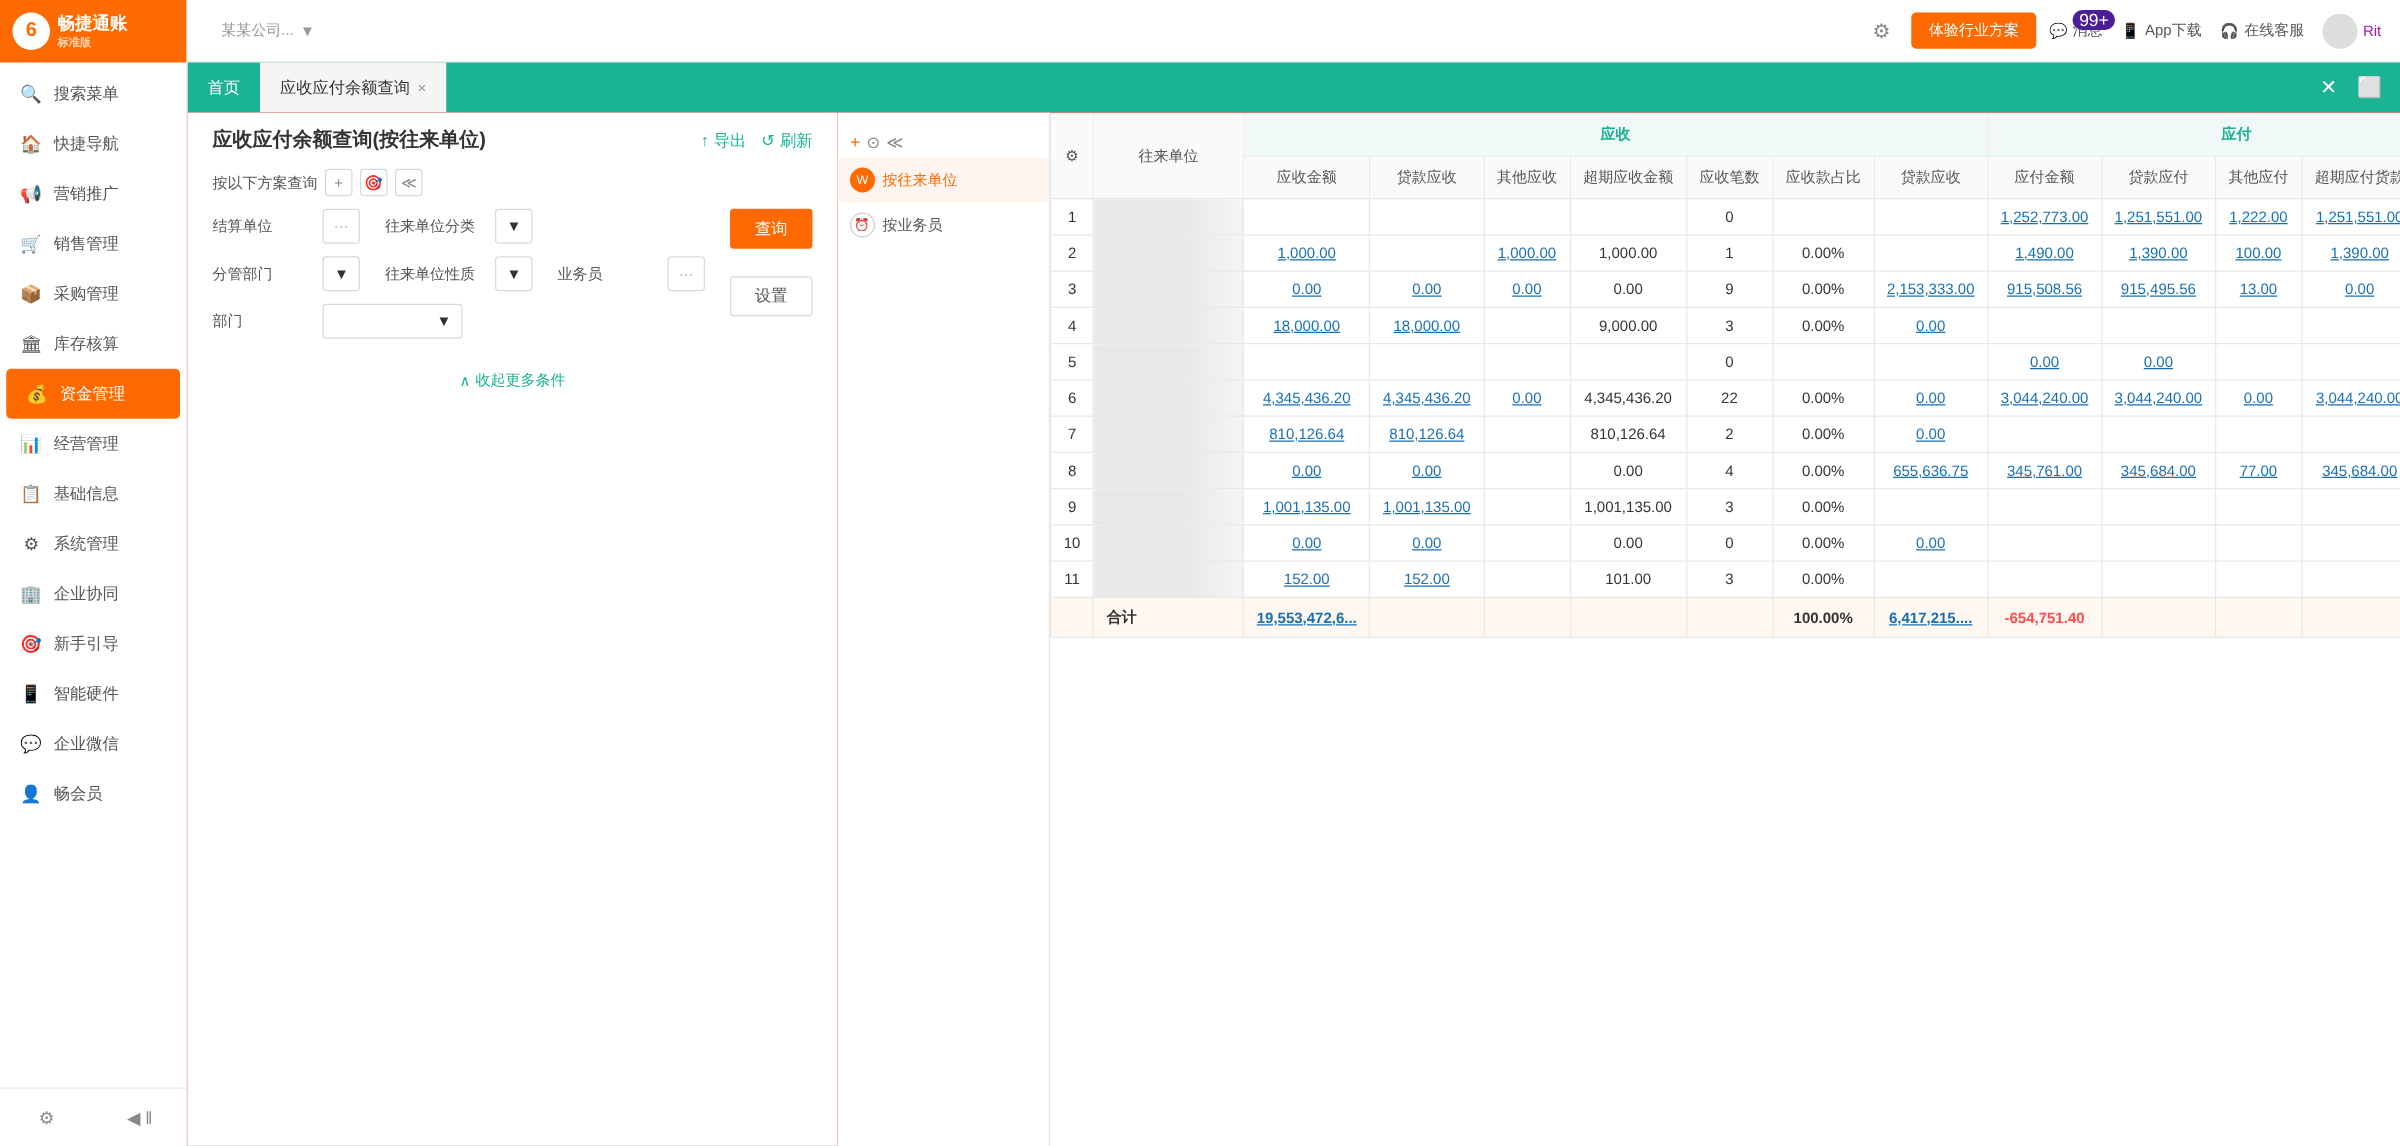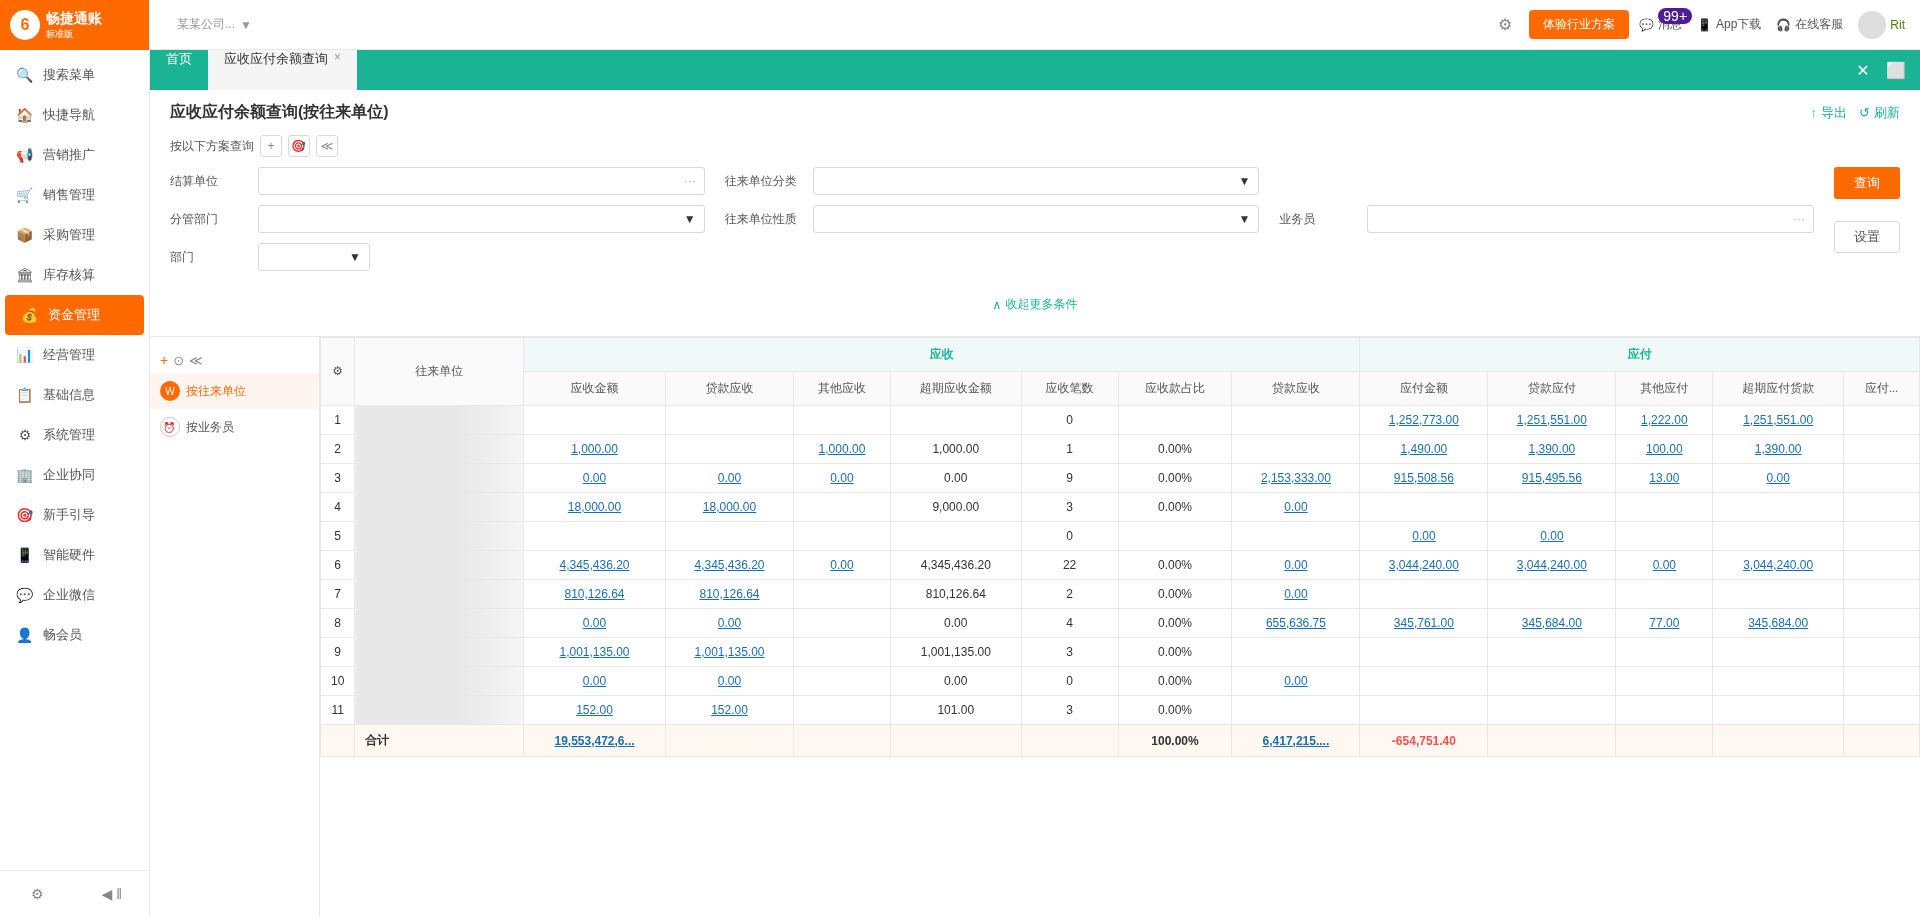--- a/index.html
+++ b/index.html
@@ -22,33 +22,33 @@
 
     
     .topbar { height: 50px; background: #fff; border-bottom: 1px solid #e8e8e8; display: flex; align-items: center; padding: 0 15px; gap: 10px; flex-shrink: 0; }
     .topbar-breadcrumb { color: #999; font-size: 12px; flex: 1; display: flex; align-items: center; gap: 5px; margin-left: 12px; }
     .topbar-gear { width: 28px; height: 28px; display: flex; align-items: center; justify-content: center; cursor: pointer; color: #888; font-size: 16px; }
     .topbar-btn { background: #ff6a00; color: #fff; border: none; padding: 6px 14px; border-radius: 4px; cursor: pointer; font-size: 12px; }
     .topbar-right { display: flex; align-items: center; gap: 15px; margin-left: auto; }
     .topbar-right-item { display: flex; align-items: center; gap: 4px; cursor: pointer; color: #555; font-size: 12px; position: relative; }
     .badge { background: #4c1d95; color: #fff; border-radius: 10px; padding: 0 5px; font-size: 14px; position: absolute; top: -8px; right: -10px; }
     .topbar-avatar { width: 28px; height: 28px; background: #ddd; border-radius: 50%; }
-    .user-name { color: #4d7c0f; font-size: 12px; }
+    .user-name { color: #a21caf; font-size: 12px; }
 
     
     .tabbar { height: 40px; background: #1ab394; display: flex; align-items: center; padding: 0 0; flex-shrink: 0; }
-    .tab-item { padding: 0 16px; height: 40px; display: flex; cursor: pointer; color: rgba(255,255,255,0.8); font-size: 13px; gap: 6px; }
+    .tab-item { padding: 0 16px; height: 40px; display: flex; align-items: center; cursor: pointer; color: rgba(255,255,255,0.8); font-size: 13px; gap: 6px; }
     .tab-item.active { background: #f5f5f5; color: #333; }
     .tab-item .tab-close { color: #999; font-size: 12px; cursor: pointer; }
     .tab-home { color: #fff; }
     .tabbar-right { margin-left: auto; display: flex; align-items: center; gap: 5px; padding-right: 10px; }
     .tabbar-right-btn { color: #fff; cursor: pointer; font-size: 16px; width: 28px; height: 28px; display: flex; align-items: center; justify-content: center; }
 
     
-    .page { flex: 1; background: #ef4444; overflow: hidden; display: flex; flex-direction: column; }
+    .page { flex: 1; background: #ef4444; overflow: hidden; display: flex; flex-direction: row; }
     .collapse-more { display: flex; align-items: center; justify-content: center; padding: 6px; cursor: pointer; color: #1ab394; font-size: 12px; gap: 4px; margin-bottom: 5px; }
 
     
     .content-area { display: flex; flex: 1; overflow: hidden; }
     .left-panel { width: 170px; background: #fff; border-right: 1px solid #e8e8e8; flex-shrink: 0; padding: 10px 0; }
     .left-panel-header { display: flex; align-items: center; gap: 5px; padding: 5px 10px; font-size: 12px; color: #555; }
     .left-panel-add { color: #ff6a00; cursor: pointer; font-size: 14px; }
     .left-panel-item { display: flex; align-items: center; padding: 8px 10px; cursor: pointer; font-size: 12px; color: #555; }
     .left-panel-item.active { color: #ff6a00; background: #fff5f0; }
     .left-panel-item .item-icon { width: 20px; height: 20px; border-radius: 50%; background: #ff6a00; display: flex; align-items: center; justify-content: center; color: #fff; font-size: 10px; margin-right: 6px; flex-shrink: 0; }

